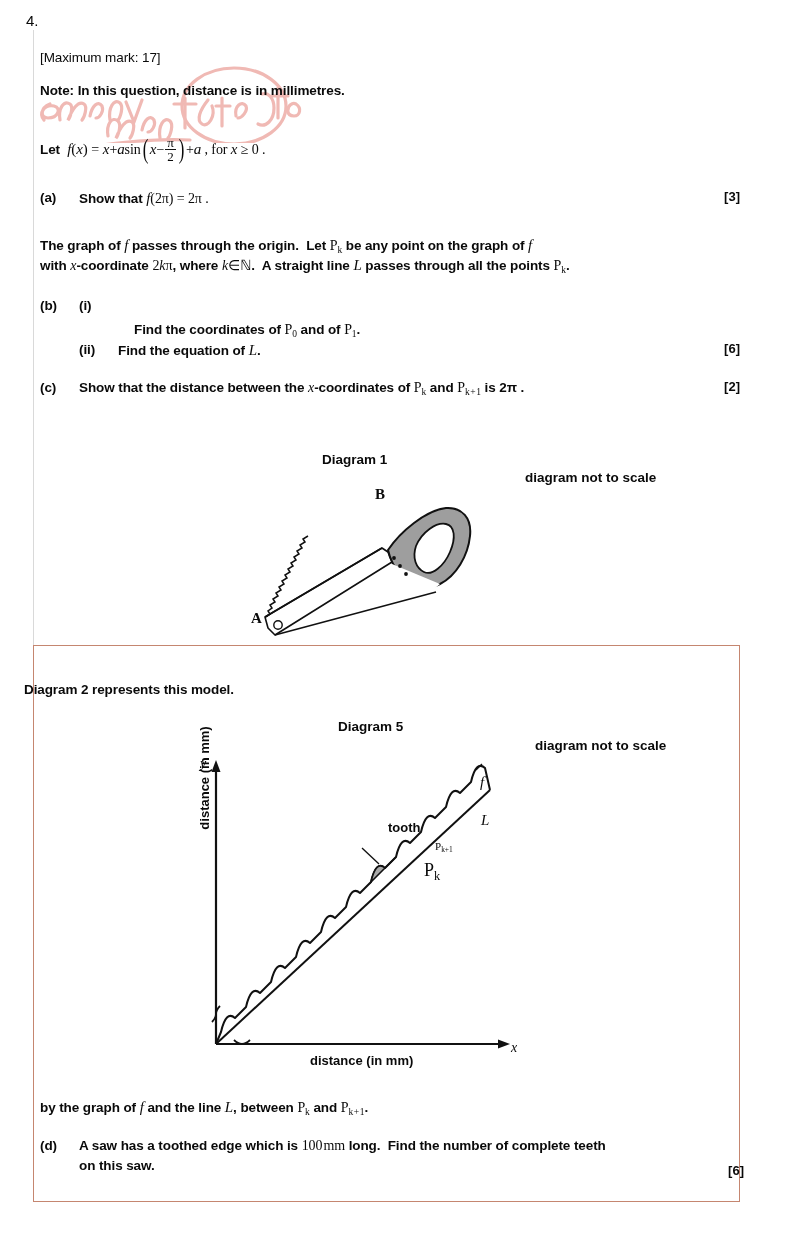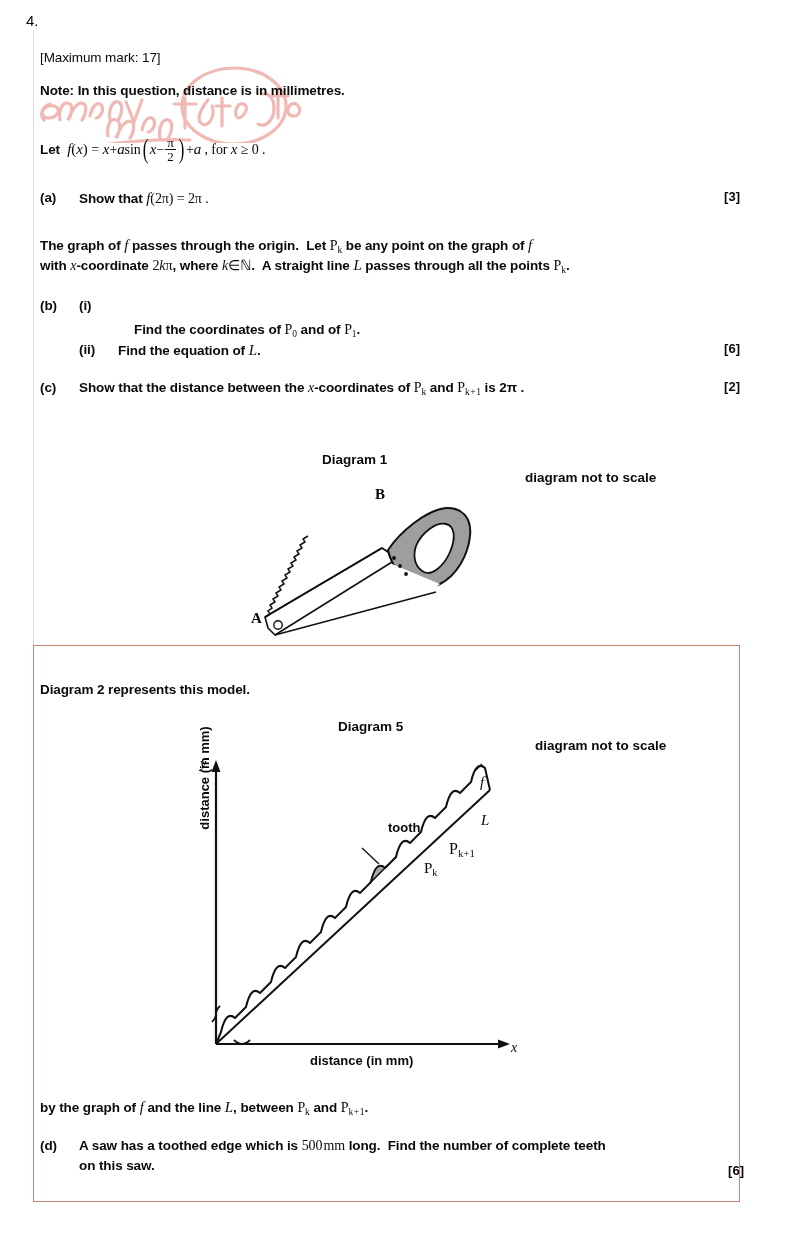--- a/index.html
+++ b/index.html
@@ -226,21 +226,21 @@
       <circle cx="160" cy="86" r="1.9"></circle>
       <circle cx="166" cy="94" r="1.9"></circle>
     </g>
   </svg>
 
   <div class="lbl" style="left:375px; top:486px; font-family:'Liberation Serif',serif; font-weight:bold; font-size:15px;">B</div>
   <div class="lbl" style="left:251px; top:610px; font-family:'Liberation Serif',serif; font-weight:bold; font-size:15px;">A</div>
 
   <div id="model-box"></div>
 
-  <div class="txt b" style="left:40px; top:681px;">Diagram 2 represents this model.</div>
+  <div class="txt b" style="left:24px; top:681px;">Diagram 2 represents this model.</div>
 
   <div class="lbl" style="left:338px; top:719px;">Diagram 5</div>
   <div class="lbl" style="left:535px; top:738px;">diagram not to scale</div>
 
   <svg class="diagram" style="left:190px; top:752px;" width="345" height="310" viewBox="0 0 345 310">
 
     <line x1="26" y1="292" x2="26" y2="16" stroke="#111111" stroke-width="2.2"></line>
     <polygon points="26,8 21.5,20 30.5,20" fill="#111111"></polygon>
 
     <path d="M22 270 q4 -4 4 -8 q0 -4 4 -8" fill="none" stroke="#111111" stroke-width="1.8"></path>
@@ -279,28 +279,28 @@
               font-size:13px; font-weight:bold; text-align:center;">distance (in mm)</div>
 
   <div style="position:absolute; left:310px; top:1053px; font-size:13px; font-weight:bold;">distance (in mm)</div>
 
   <div style="position:absolute; left:388px; top:820px; font-size:13px; font-weight:bold;">tooth</div>
 
   <div style="position:absolute; left:480px; top:774px; font-family:'Liberation Serif',serif; font-style:italic; font-size:15px;">f</div>
 
   <div style="position:absolute; left:481px; top:812px; font-family:'Liberation Serif',serif; font-style:italic; font-size:15px;">L</div>
 
-  <div style="position:absolute; left:424px; top:860px; font-family:'Liberation Serif',serif; font-size:15px;"><span>P</span><span class="sub mi">k</span></div>
-
-  <div style="position:absolute; left:449px; top:840px; font-family:'Liberation Serif',serif; font-size:16px;"><span>P</span><span class="sub mi">k+1</span></div>
+  <div style="position:absolute; left:424px; top:860px; font-family:'Liberation Serif',serif; font-size:18px;"><span>P</span><span class="sub mi">k</span></div>
+
+  <div style="position:absolute; left:435px; top:840px; font-family:'Liberation Serif',serif; font-size:11px;"><span>P</span><span class="sub mi">k+1</span></div>
 
   <div class="txt" style="left:40px; top:1098px;">
     <span class="b">by the graph of&nbsp;</span><span class="mi" style="font-size:15px;">f</span><span class="b">&nbsp;and the line&nbsp;</span><span class="mi" style="font-size:15px;">L</span><span class="b">, between&nbsp;</span><span class="mr" style="font-size:14px;">P<span class="sub mi">k</span></span><span class="b">&nbsp;and&nbsp;</span><span class="mr" style="font-size:14px;">P<span class="sub mi">k + 1</span></span><span class="b">.</span>
   </div>
 
   <div class="txt b" style="left:40px; top:1137px;">(d)</div>
   <div class="txt" style="left:79px; top:1137px;">
-    <span class="b">A saw has a toothed edge which is&nbsp;</span><span class="mr" style="font-size:14px;">500 mm</span><span class="b">&nbsp;long.&nbsp; Find the number of complete teeth</span>
+    <span class="b">A saw has a toothed edge which is&nbsp;</span><span class="mr" style="font-size:14px;">100 mm</span><span class="b">&nbsp;long.&nbsp; Find the number of complete teeth</span>
   </div>
   <div class="txt b" style="left:79px; top:1157px;">on this saw.</div>
   <div class="marks" style="top:1163px; right:58px;">[6]</div>
 
 </div>
 
 </body></html>

